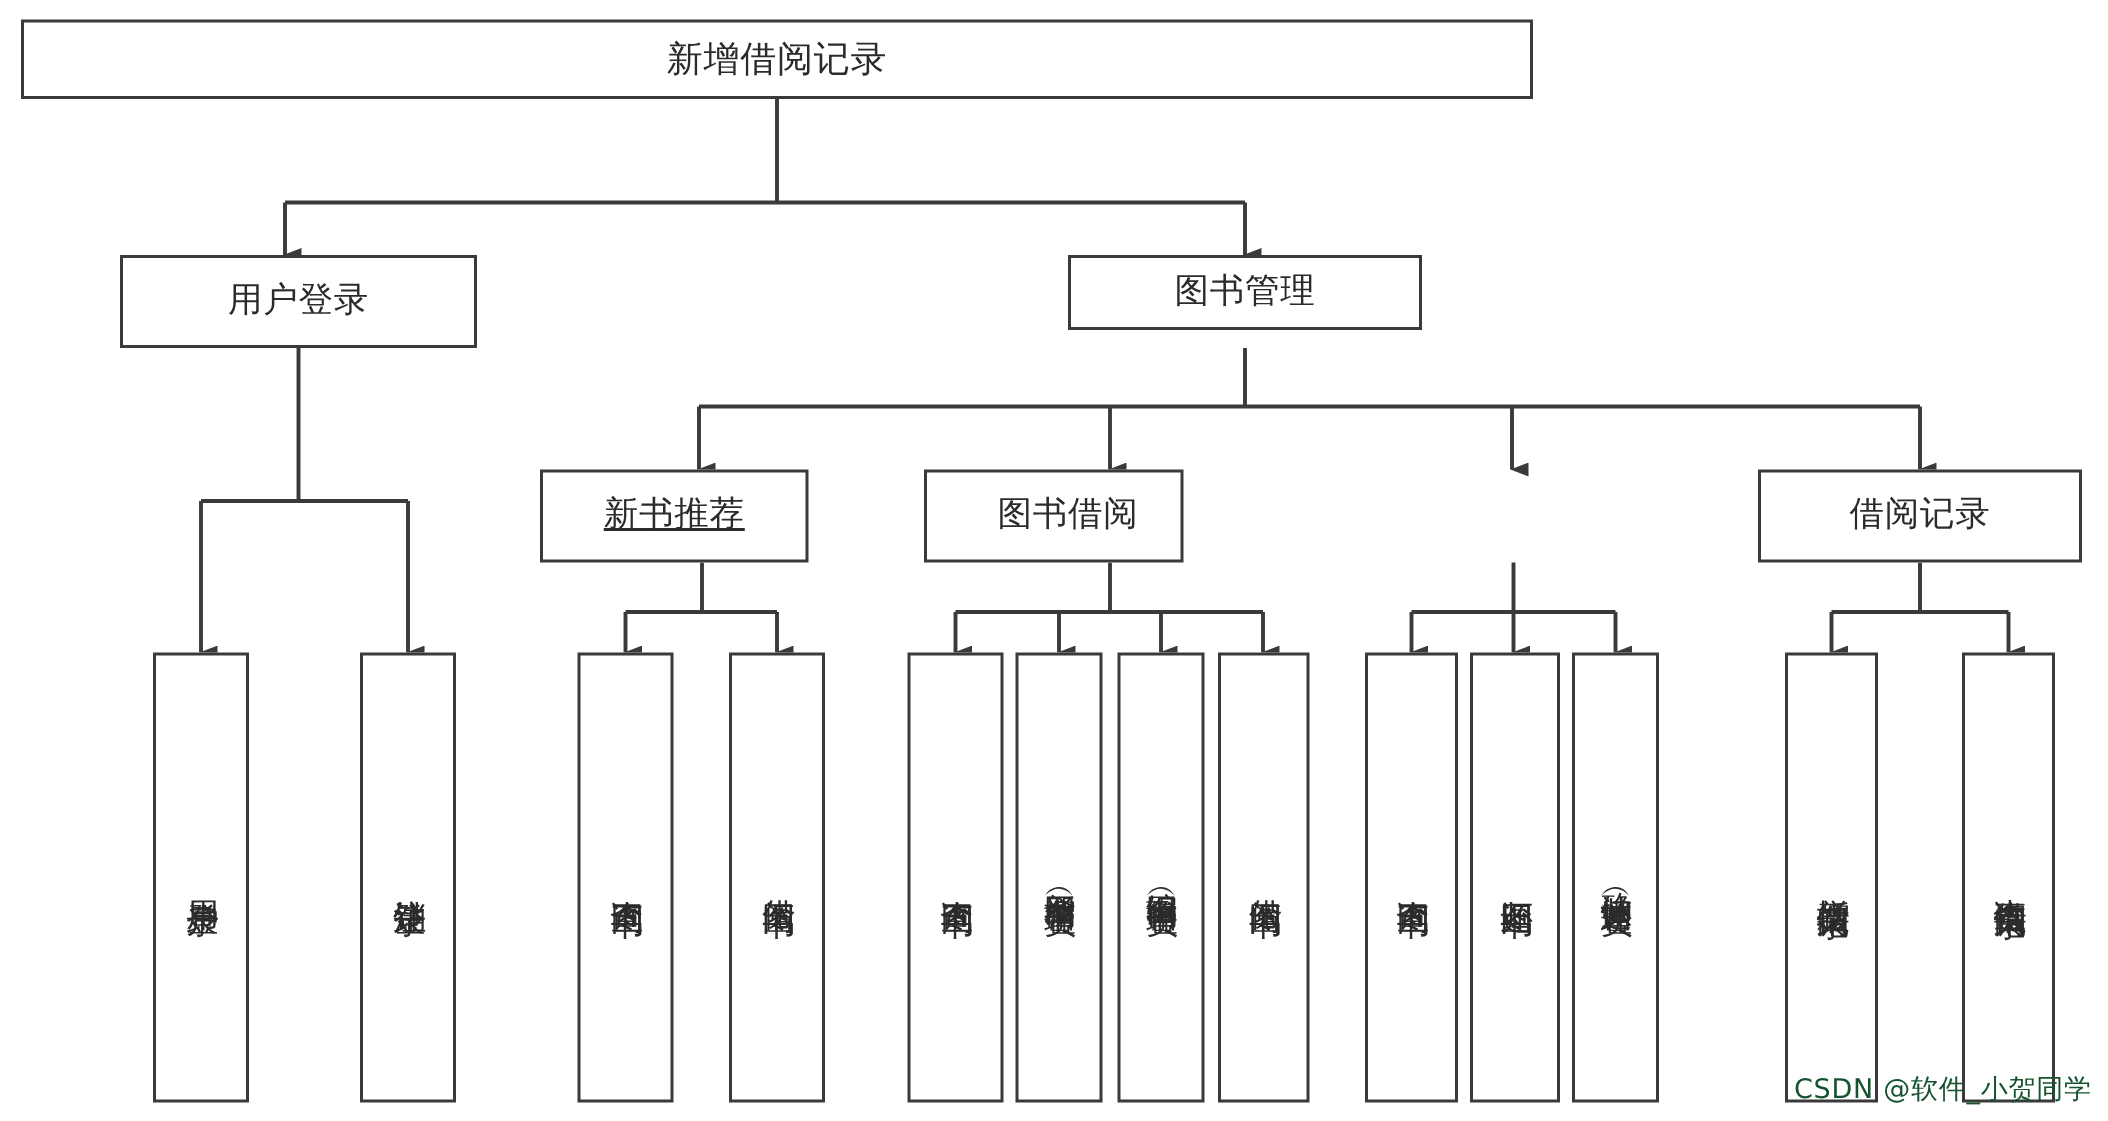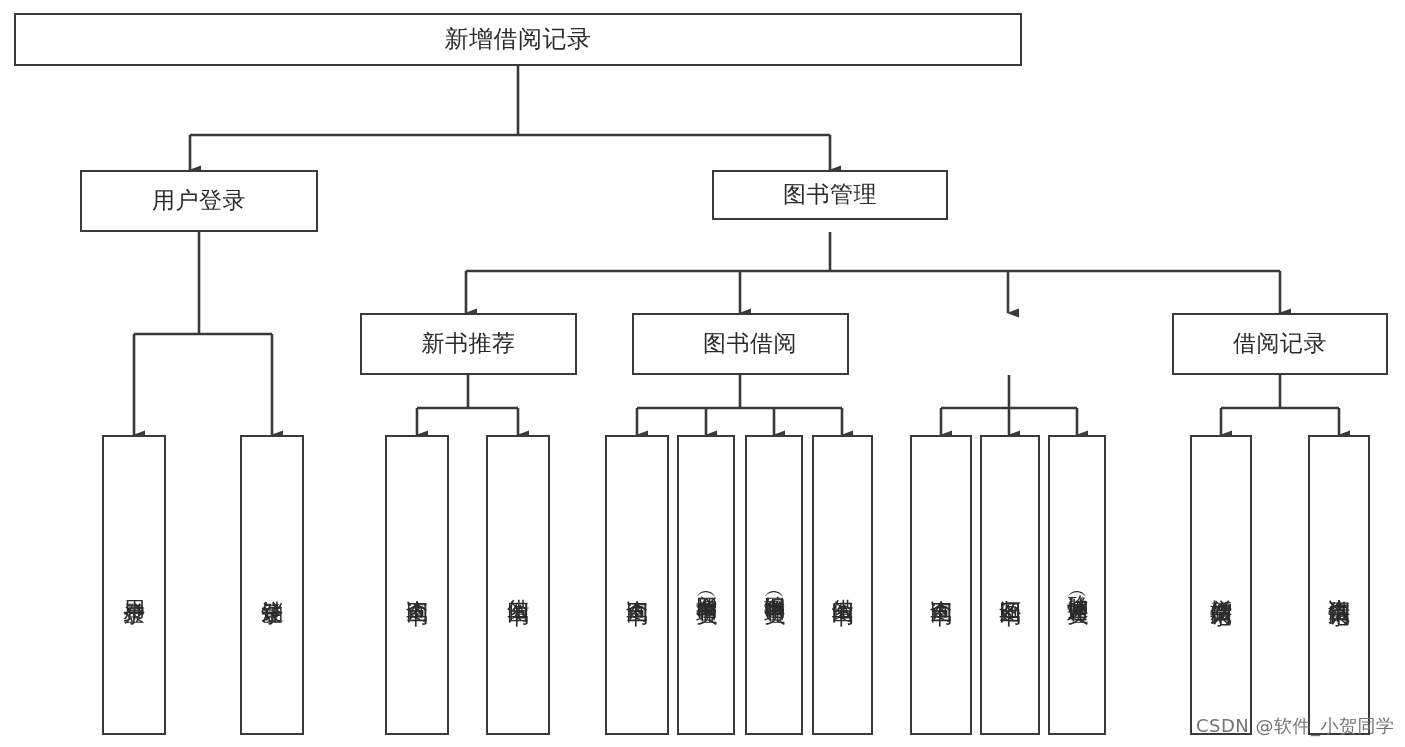--- a/index.html
+++ b/index.html
@@ -58,21 +58,21 @@
     letter-spacing:1.5px;
     white-space:normal;
     max-height:100%;
     text-align:center;
   }
   .node.v.narrow .label{
     font-size:21px;
   }
   .watermark{
     position:absolute;
-    color:#737373;
+    color:#14532d;
     font-size:18px;
     letter-spacing:0.5px;
     white-space:nowrap;
     user-select:none;
   }
 </style>
 </head>
 <body>
 
 <div id="canvas">
@@ -132,25 +132,25 @@
   </div>
 
   <div class="node h" style="left:80px; top:170px; width:238px; height:62px;">
     <span class="label">用户登录</span>
   </div>
 
   <div class="node h" style="left:712px; top:170px; width:236px; height:50px;">
     <span class="label">图书管理</span>
   </div>
 
-  <div class="node h" style="left:360px; top:313px; width:217px; height:62px;">
+  <div class="node h" style="left:360px; top:313px; width:179px; height:62px;text-decoration:underline;">
     <span class="label">新书推荐</span>
   </div>
 
-  <div class="node h" style="left:632px; top:313px; width:217px; height:62px;padding-left:19px;">
+  <div class="node h" style="left:616px; top:313px; width:173px; height:62px;padding-left:19px;">
     <span class="label">图书借阅</span>
   </div>
 
 
   <div class="node h" style="left:1172px; top:313px; width:216px; height:62px;">
     <span class="label">借阅记录</span>
   </div>
 
   <div class="node v" style="left:102px; top:435px; width:64px; height:300px;">
     <span class="label">用户登录</span>

